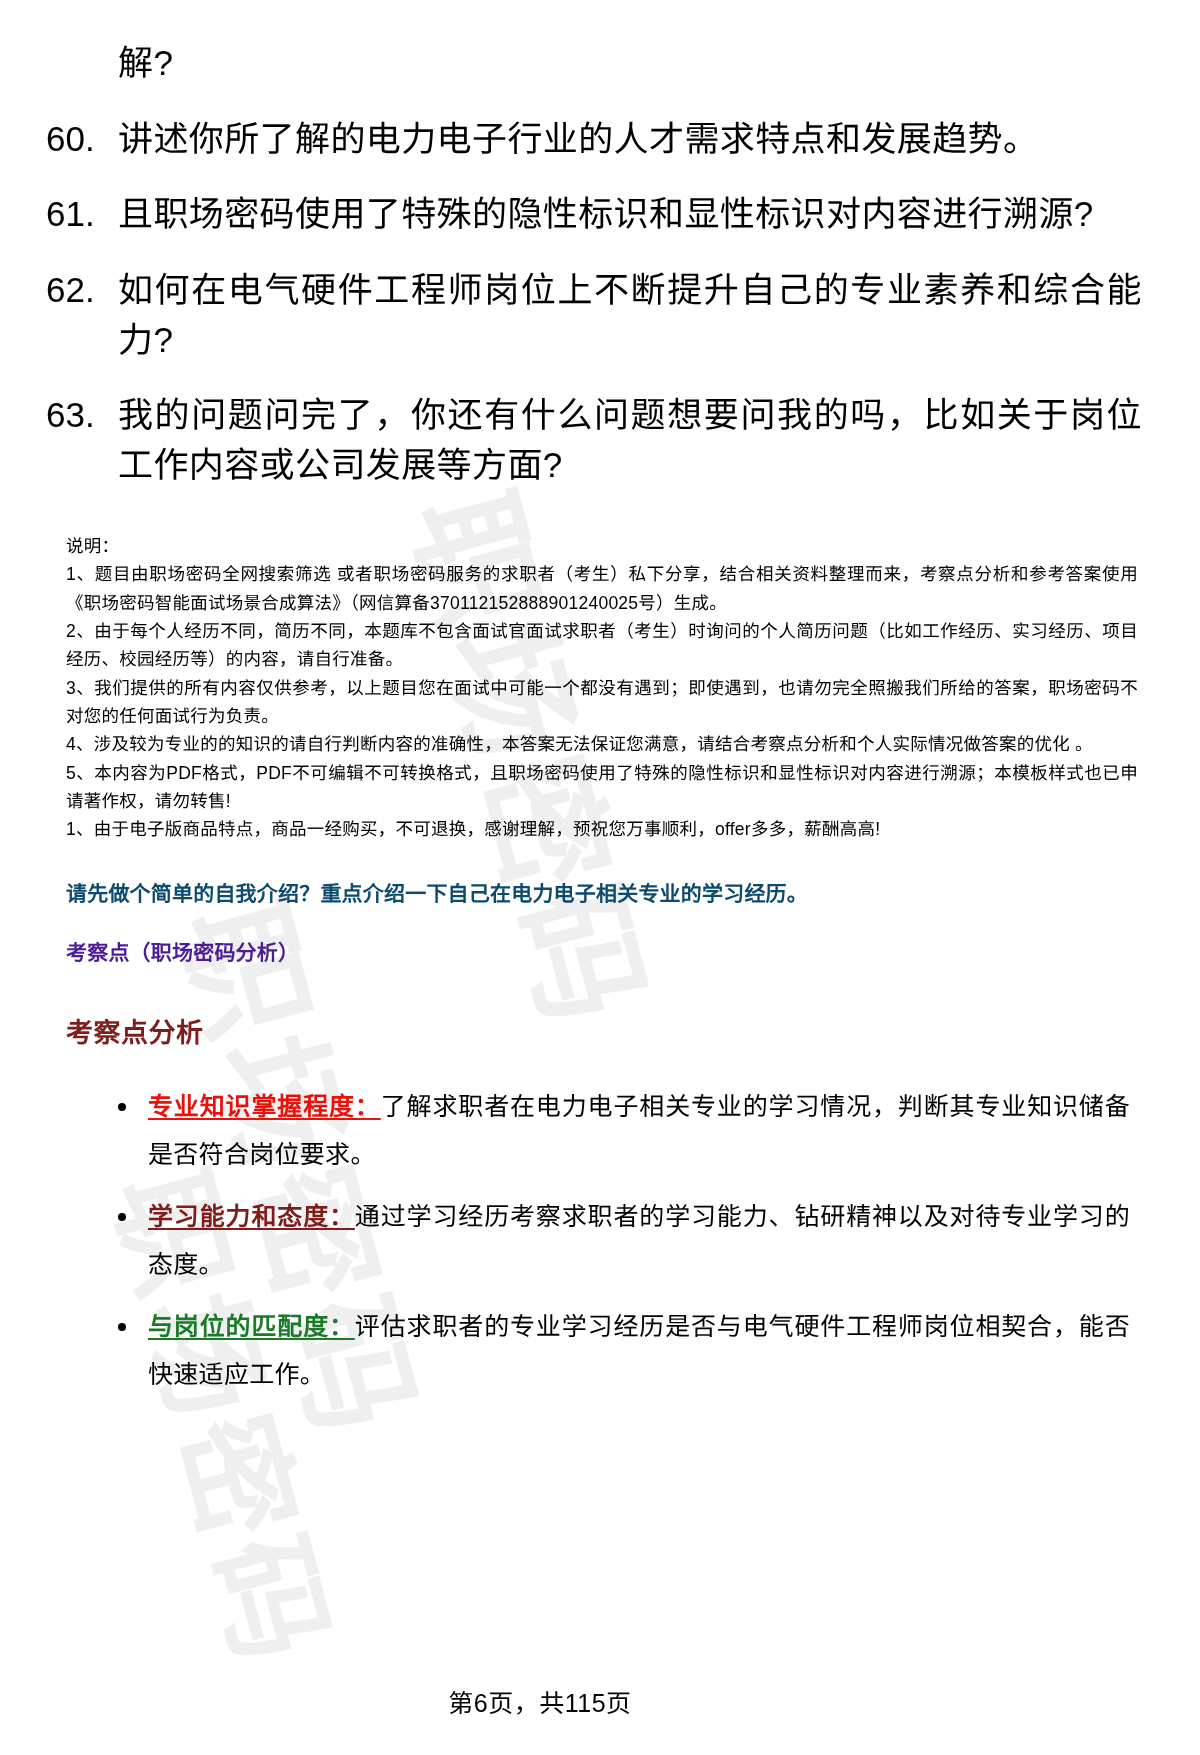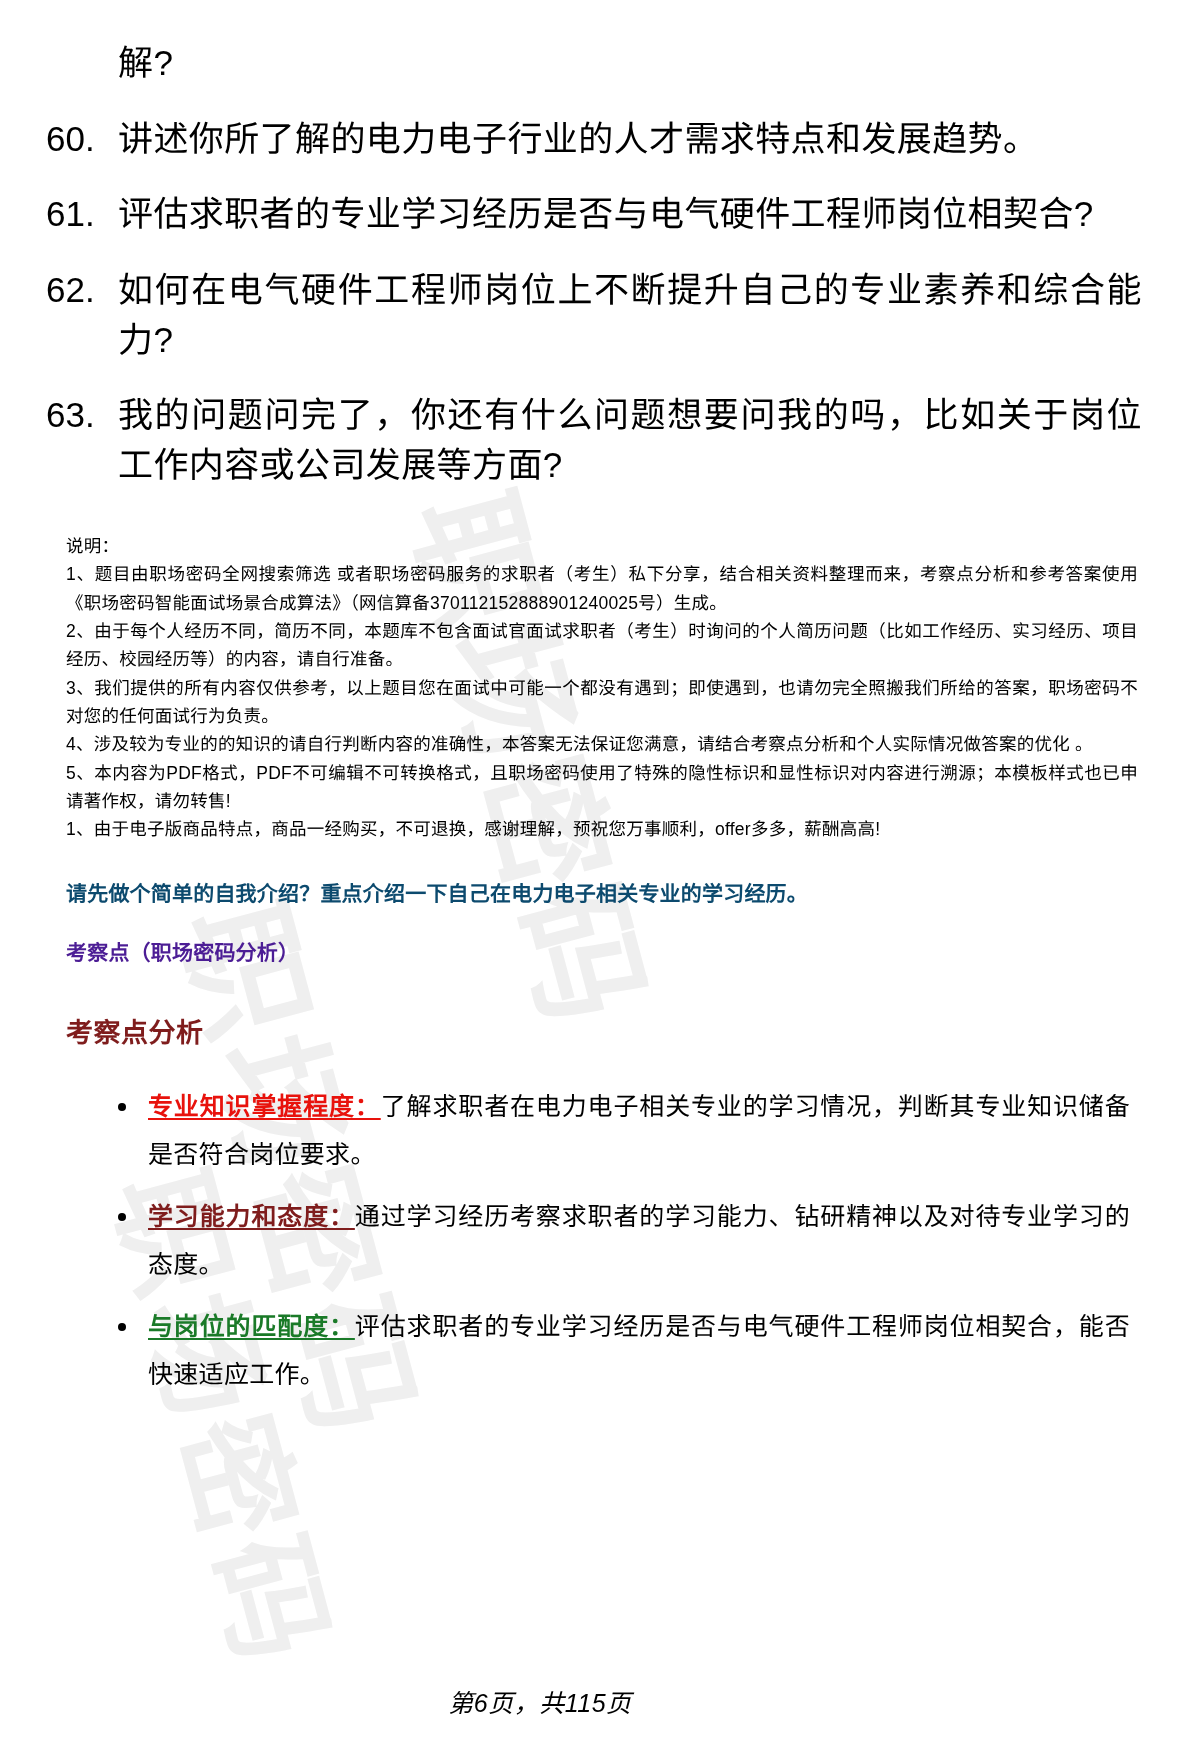--- a/index.html
+++ b/index.html
@@ -167,21 +167,20 @@
   
   .footer {
     position: absolute;
     left: 0;
     bottom: 36px;
     width: 1080px;
     text-align: center;
     font-size: 25px;
     letter-spacing: 0.5px;
     color: #000000;
-    font-style: italic;
   }
 </style>
 </head>
 <body>
 
 <div class="watermark">
   <div class="wm-text wm-a">职场密码</div>
   <div class="wm-text wm-b">职场密码</div>
   <div class="wm-text wm-c">职场密码</div>
 </div>
@@ -192,21 +191,21 @@
 
     <div class="q-cont-line">解?</div>
 
     <div class="q-item">
       <div class="q-num">60.</div>
       <div class="q-text">讲述你所了解的电力电子行业的人才需求特点和发展趋势。</div>
     </div>
 
     <div class="q-item">
       <div class="q-num">61.</div>
-      <div class="q-text">评估求职者的专业学习经历是否与电气硬件工程师岗位相契合?</div>
+      <div class="q-text">且职场密码使用了特殊的隐性标识和显性标识对内容进行溯源?</div>
     </div>
 
     <div class="q-item">
       <div class="q-num">62.</div>
       <div class="q-text">如何在电气硬件工程师岗位上不断提升自己的专业素养和综合能力?</div>
     </div>
 
     <div class="q-item">
       <div class="q-num">63.</div>
       <div class="q-text">我的问题问完了，你还有什么问题想要问我的吗，比如关于岗位工作内容或公司发展等方面?</div>

